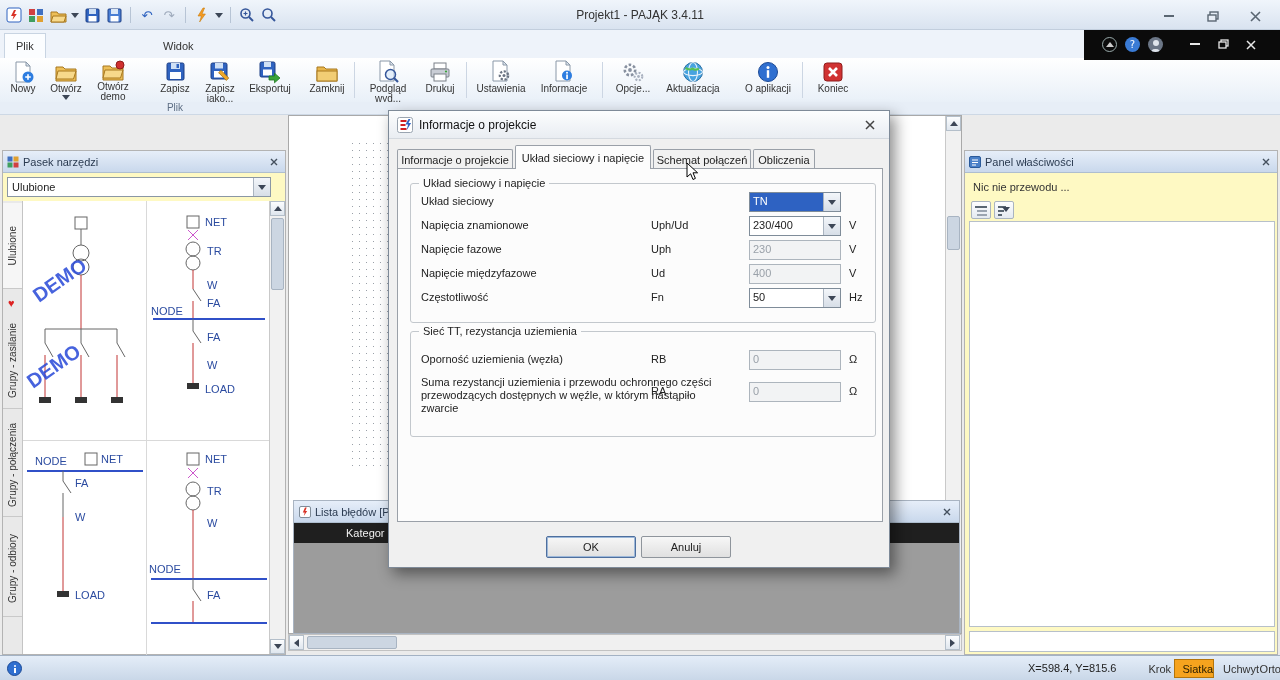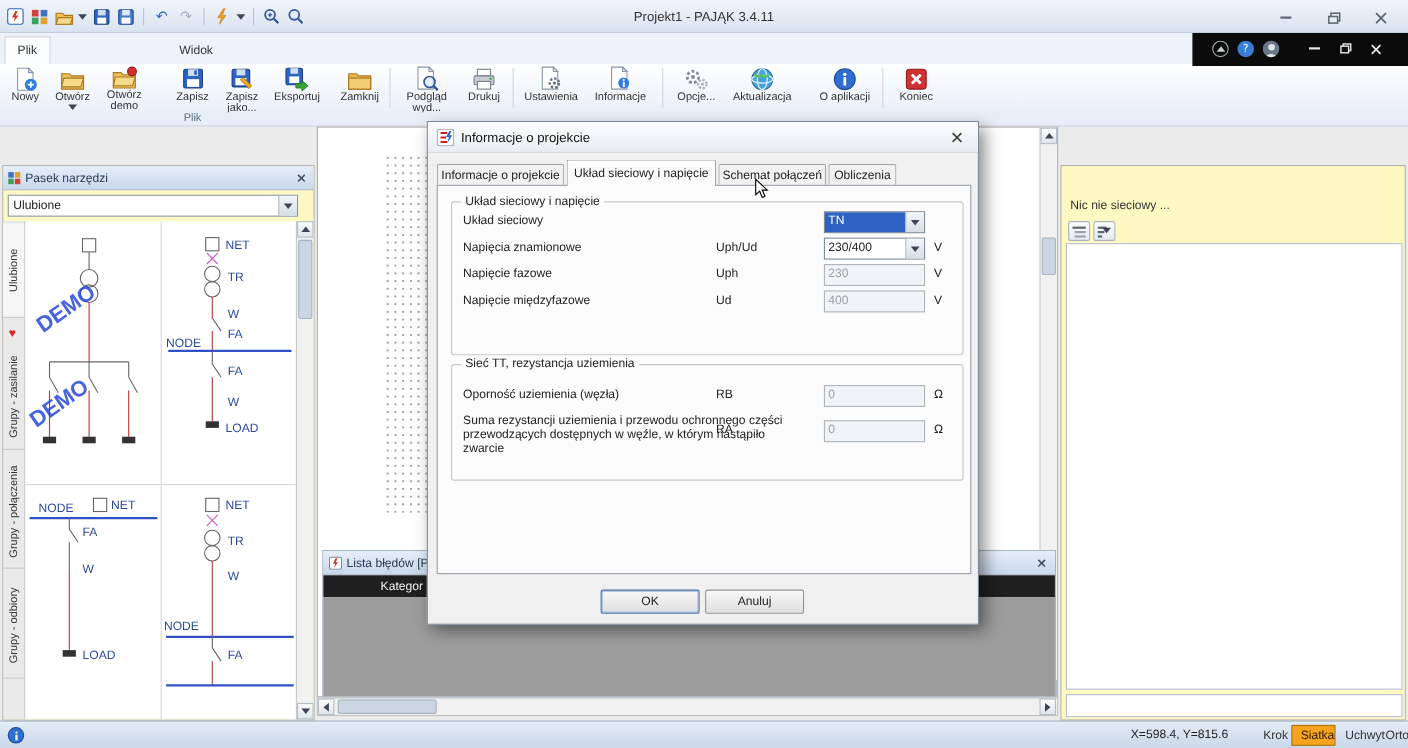--- a/index.html
+++ b/index.html
@@ -576,21 +576,33 @@
         <span class="tri-up"></span>
       </div>
     <div class="sb-thumb" style="top:17px;height:72px;"></div>
     <div class="sb-btn" style="bottom:0;">
         <span class="tri-down"></span>
       </div>
   </div>
 </div>
 
 <div class="panel abs" style="left:964px;top:150px;width:314px;height:505px;z-index:3;">
-  <div class="abs" style="left:8px;top:30px;color:#333;">Nic nie sieciowy ...</div>
+  <div class="p-head">
+    <svg width="12" height="12">
+        <rect x="0.5" y="0.5" width="11" height="11" rx="1.5" fill="#4a80c8" stroke="#2a5a9a"></rect>
+        <path d="M3 4 h6 M3 6.5 h6 M3 9 h4" stroke="#fff" stroke-width="1"></path>
+      </svg>
+    <span class="p-title">Panel właściwości</span>
+    <div class="xbtn">
+      <svg width="8" height="8">
+          <path d="M1 1 L7 7 M7 1 L1 7" stroke="#44505e" stroke-width="1.4"></path>
+        </svg>
+    </div>
+  </div>
+  <div class="abs" style="left:8px;top:30px;color:#333;">Nic nie przewodu ...</div>
   <div class="mini-btn" style="left:6px;top:50px;">
     <div style="position:absolute;left:3px;top:4px;width:12px;height:2px;background:#5a6troncated;background:#5a6672;"></div>
     <div style="position:absolute;left:5px;top:8px;width:10px;height:2px;background:#9aa4b0;"></div>
     <div style="position:absolute;left:5px;top:12px;width:10px;height:2px;background:#9aa4b0;"></div>
   </div>
   <div class="mini-btn" style="left:29px;top:50px;">
     <div style="position:absolute;left:3px;top:4px;width:8px;height:2px;background:#5a6672;"></div>
     <div style="position:absolute;left:3px;top:8px;width:6px;height:2px;background:#5a6672;"></div>
     <div style="position:absolute;left:3px;top:12px;width:4px;height:2px;background:#5a6672;"></div>
     <div style="position:absolute;right:3px;top:5px;" class="tri-down"></div>
@@ -660,20 +672,31 @@
         <span class="unit">V</span>
       </div>
       <div class="frow" style="top:80px;">
         <span class="lbl">Napięcie międzyfazowe</span>
         <span class="sym">Ud</span>
         <div class="ctl disabled">
           <span class="val">400</span>
         </div>
         <span class="unit">V</span>
       </div>
+      <div class="frow" style="top:104px;">
+        <span class="lbl">Częstotliwość</span>
+        <span class="sym">Fn</span>
+        <div class="ctl">
+          <span class="val">50</span>
+          <div class="dbtn">
+              <span class="tri-down"></span>
+            </div>
+        </div>
+        <span class="unit">Hz</span>
+      </div>
     </div>
 
     <div class="fset" style="left:12px;top:162px;width:466px;height:106px;">
       <span class="leg">Sieć TT, rezystancja uziemienia</span>
       <div class="frow" style="top:18px;">
         <span class="lbl">Oporność uziemienia (węzła)</span>
         <span class="sym">RB</span>
         <div class="ctl disabled">
           <span class="val">0</span>
         </div>

